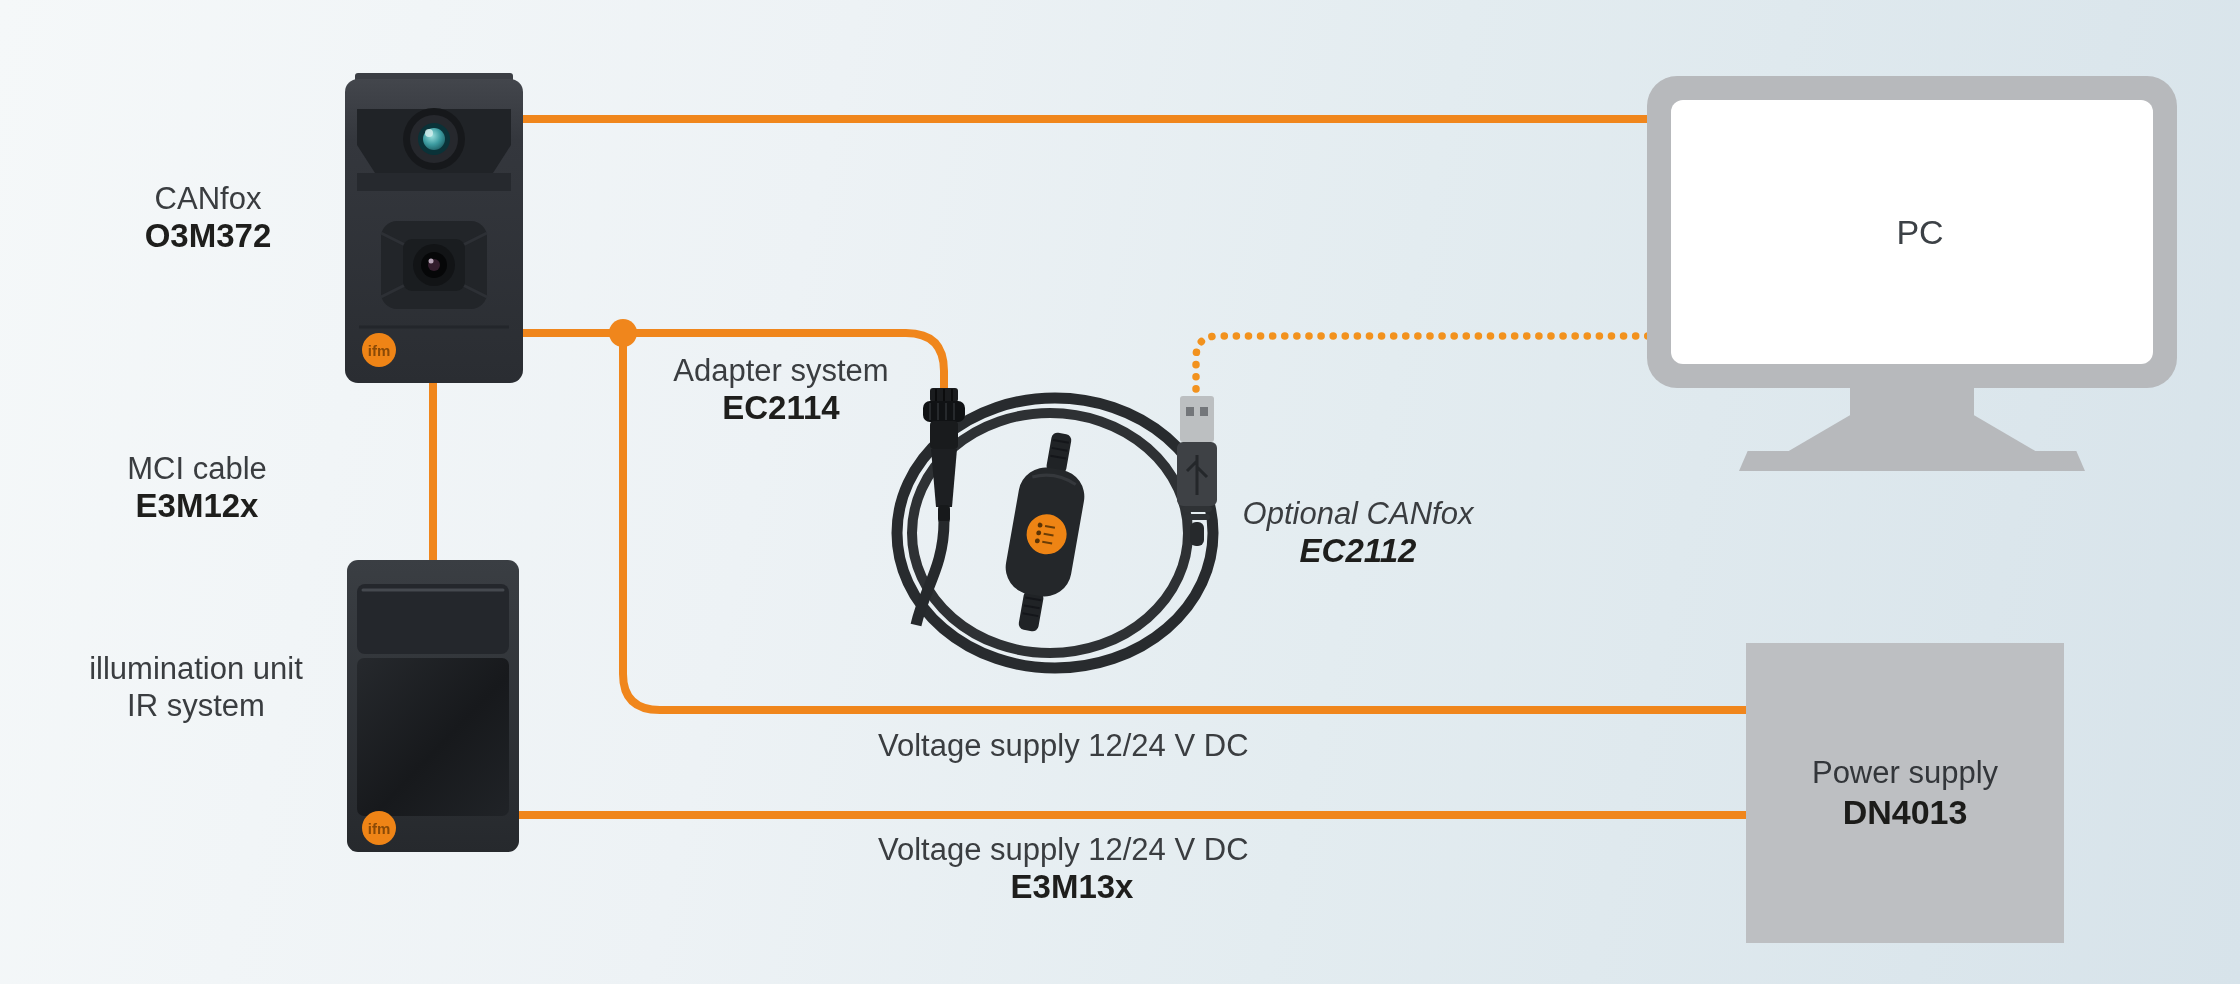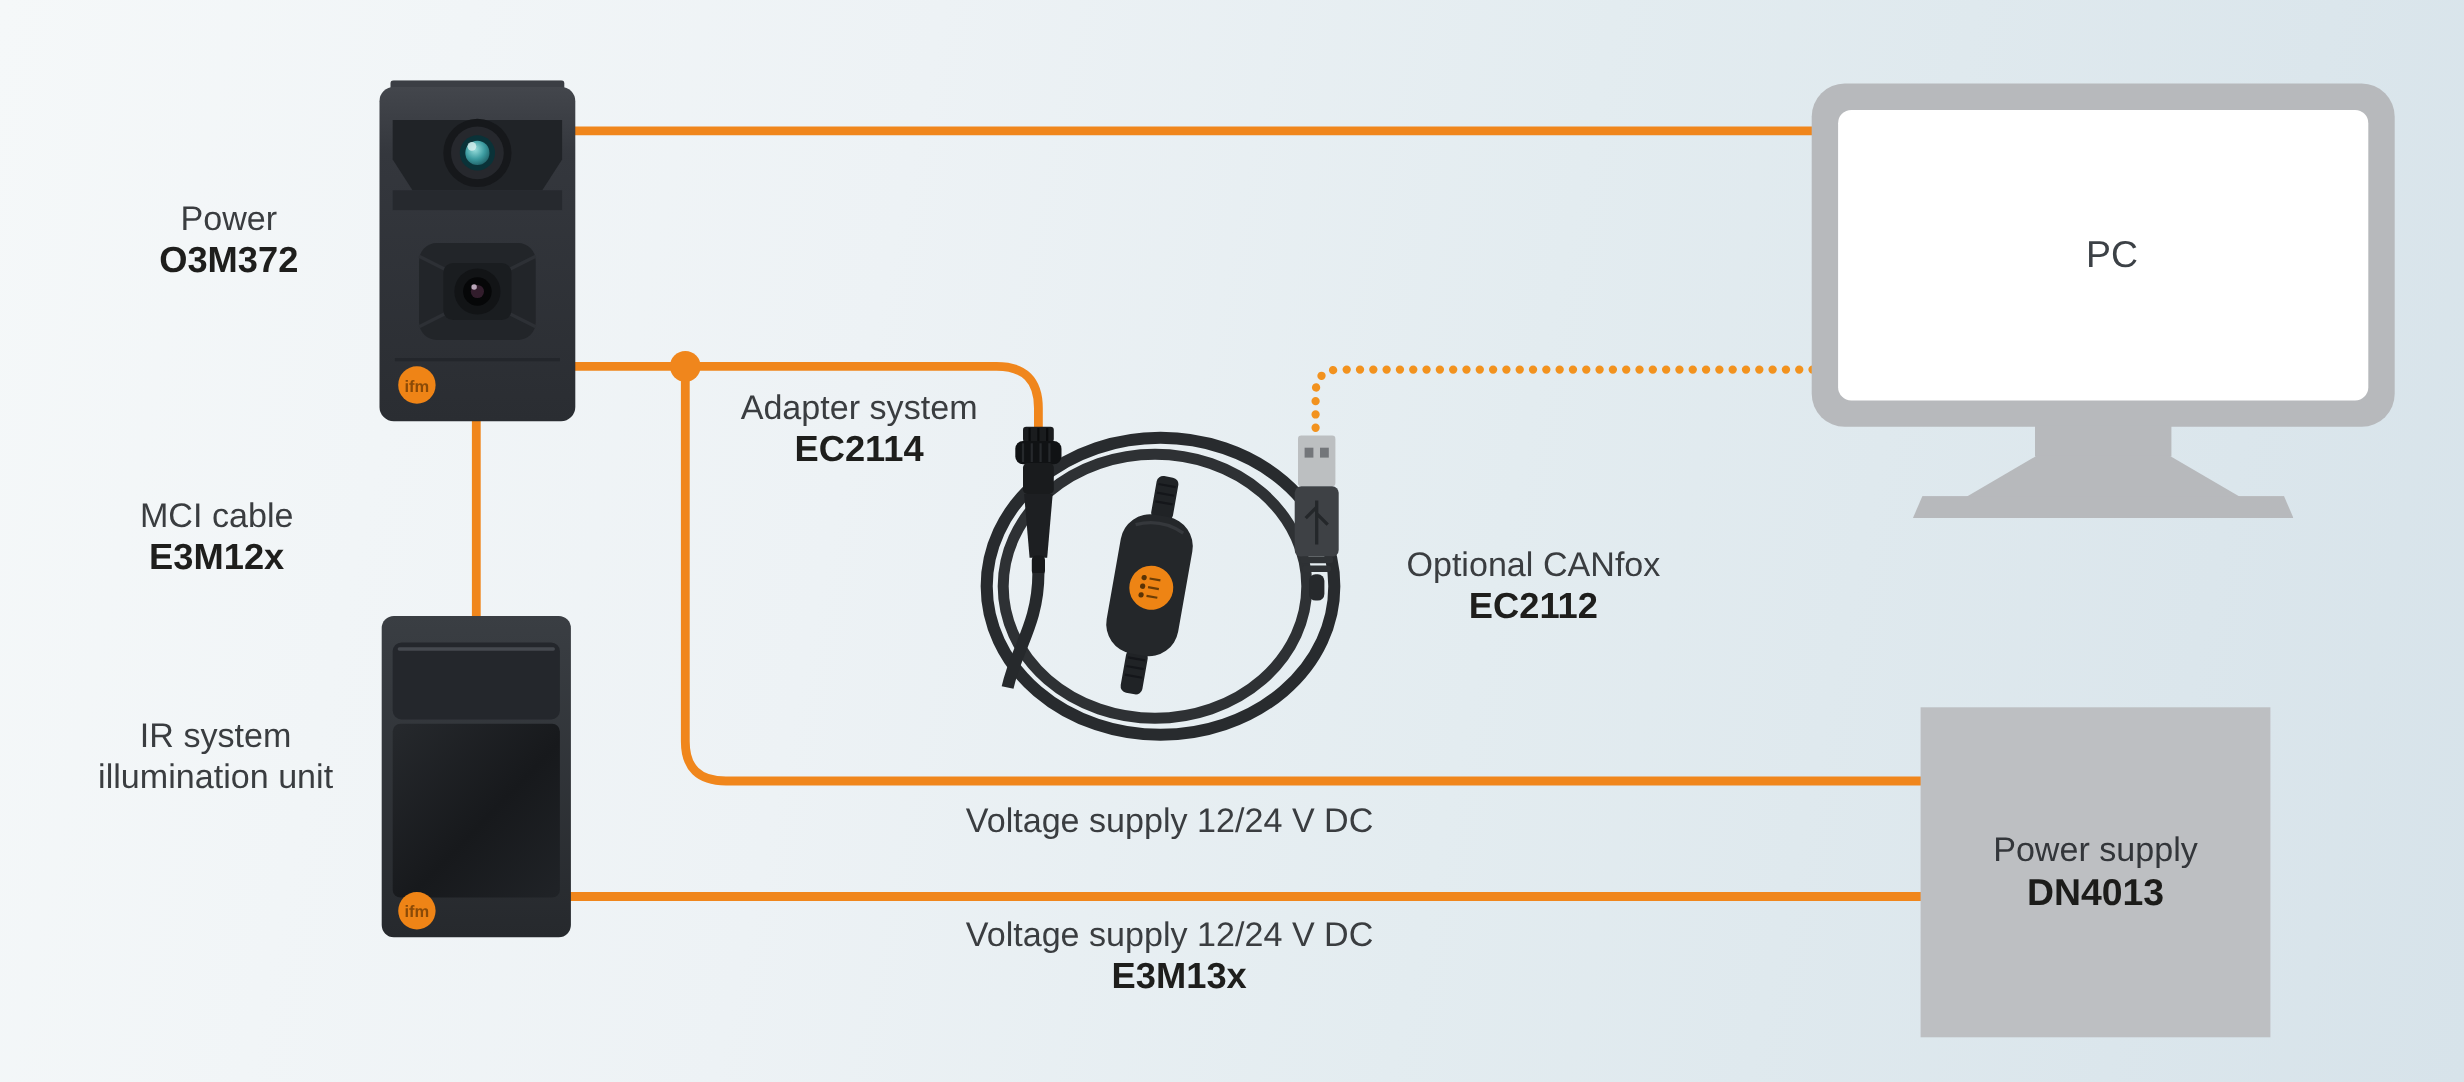--- a/index.html
+++ b/index.html
@@ -25,21 +25,21 @@
   
   .power-supply{position:absolute;left:1746px;top:643px;width:318px;height:300px;background:#bdbfc2;
     display:flex;flex-direction:column;align-items:center;justify-content:center;z-index:2;}
   
   .lbl{position:absolute;z-index:3;text-align:center;color:#3a3d40;font-size:31px;line-height:37px;}
   .lbl .line{display:block;}
   .lbl .strong{display:block;font-size:33px;font-weight:bold;color:#1e1e1c;}
   .lbl-sensor{left:58px;top:180px;width:300px;}
   .lbl-ethernet{left:591px;top:134px;width:300px;}
   .lbl-adapter{left:631px;top:352px;width:300px;}
-  .lbl-canfox{left:1244px;top:495px;width:300px;}
+  .lbl-canfox{left:1208px;top:495px;width:300px;font-style:italic;}
   .lbl-mci{left:47px;top:450px;width:300px;}
   .lbl-ir{left:46px;top:650px;width:300px;}
   .lbl-vs1{left:878px;top:727px;width:460px;text-align:left;}
   .lbl-vs2{left:878px;top:831px;width:388px;text-align:center;}
   .lbl-vs2 .line{text-align:left;}
   .ps-title{font-size:31px;color:#33363a;line-height:38px;}
   .ps-model{font-size:34px;font-weight:bold;color:#1c1c1a;line-height:40px;}
 </style>
 </head>
 <body>
@@ -182,43 +182,43 @@
   <div class="monitor-neck"></div>
   <div class="monitor-flare"></div>
   <div class="monitor-base"></div>
 
   <div class="power-supply">
     <span class="ps-title">Power supply</span>
     <span class="ps-model">DN4013</span>
   </div>
 
   <div class="lbl lbl-sensor">
-    <span class="line">Power</span>
+    <span class="line">CANfox</span>
     <span class="strong">O3M372</span>
   </div>
 
 
   <div class="lbl lbl-adapter">
     <span class="line">Adapter system</span>
     <span class="strong">EC2114</span>
   </div>
 
   <div class="lbl lbl-canfox">
     <span class="line">Optional CANfox</span>
     <span class="strong">EC2112</span>
   </div>
 
   <div class="lbl lbl-mci">
     <span class="line">MCI cable</span>
     <span class="strong">E3M12x</span>
   </div>
 
   <div class="lbl lbl-ir">
+    <span class="line">illumination unit</span>
     <span class="line">IR system</span>
-    <span class="line">illumination unit</span>
   </div>
 
   <div class="lbl lbl-vs1">
     <span class="line">Voltage supply 12/24 V DC</span>
   </div>
 
   <div class="lbl lbl-vs2">
     <span class="line">Voltage supply 12/24 V DC</span>
     <span class="strong">E3M13x</span>
   </div>

